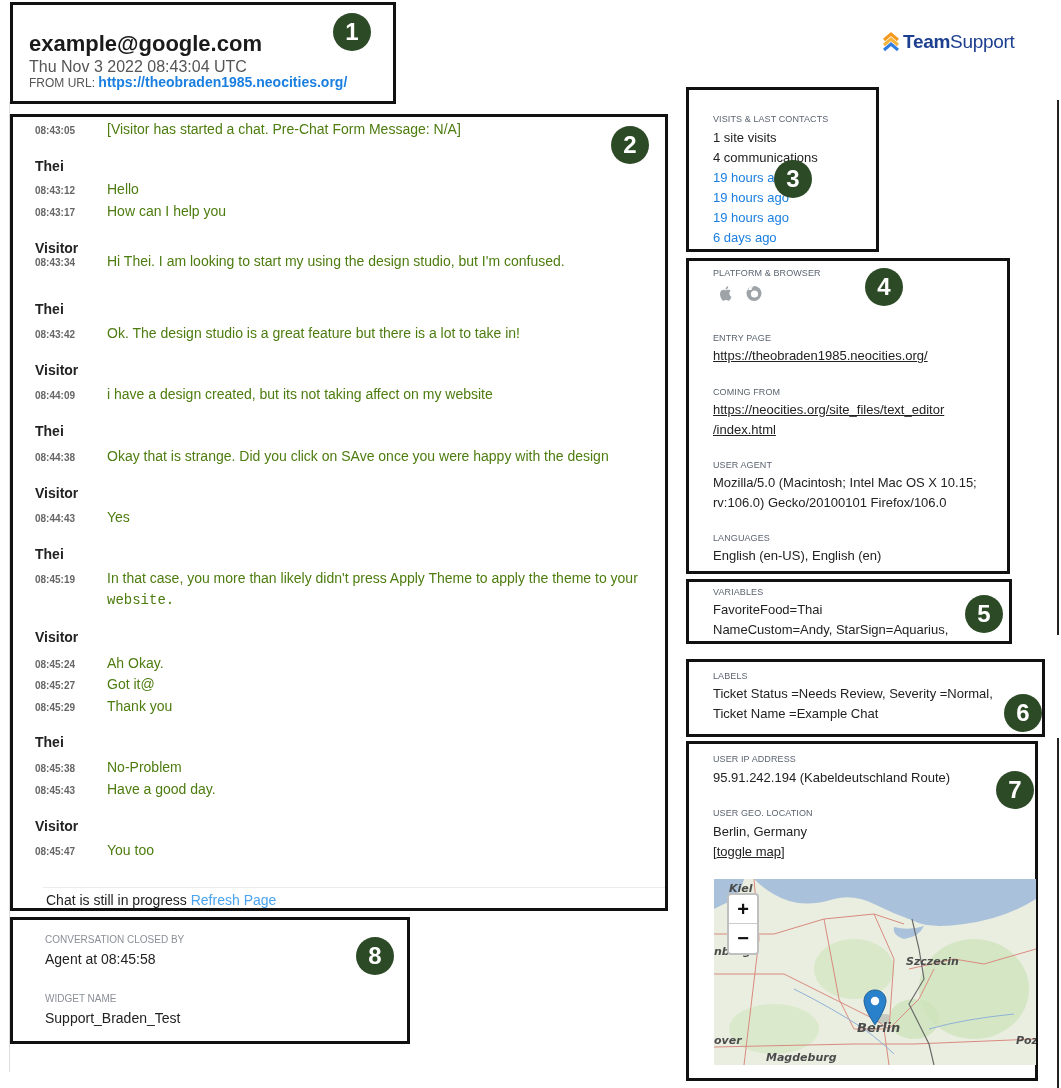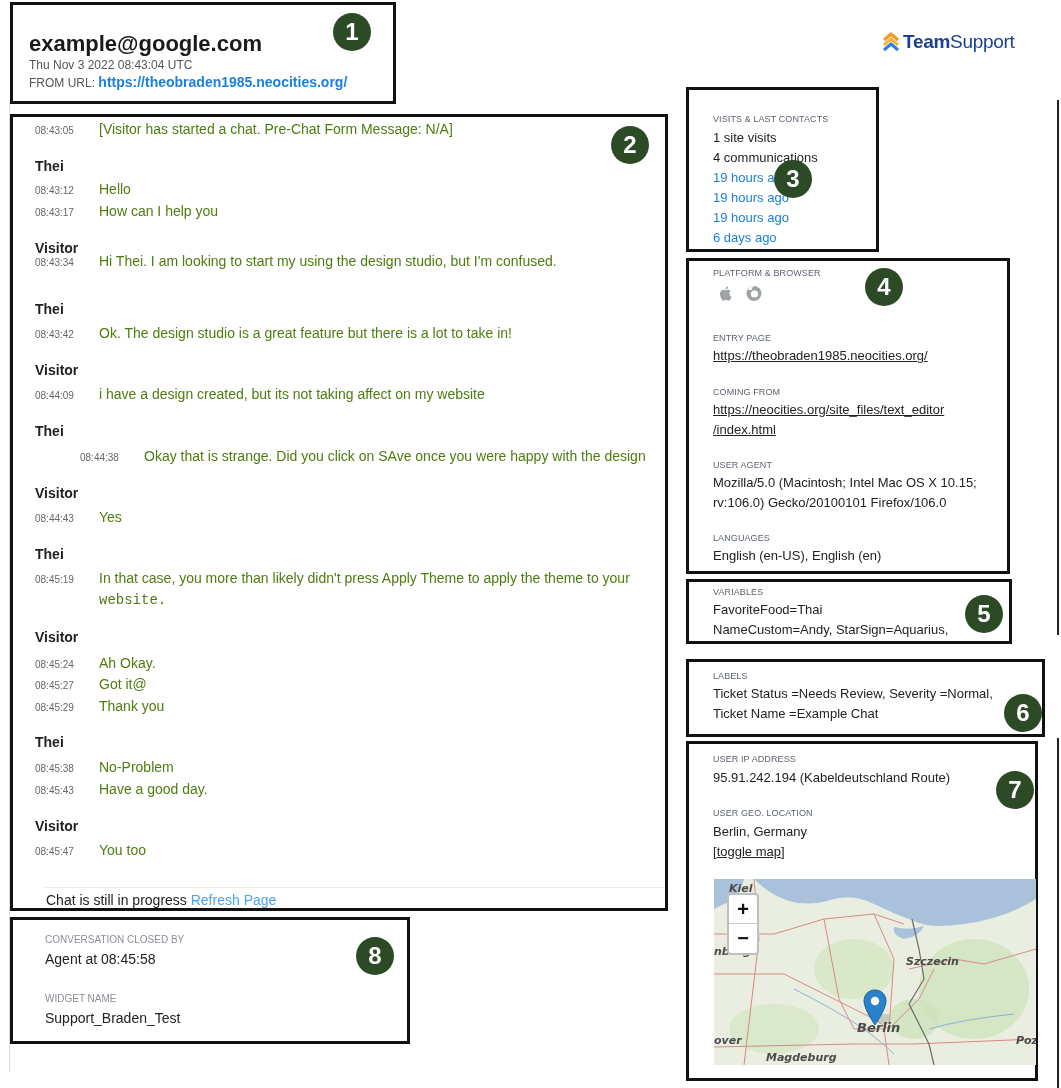--- a/index.html
+++ b/index.html
@@ -13,35 +13,35 @@
   .callout-box { position: absolute; border: 3px solid #111; background: #fff; }
   .badge {
     position: absolute; width: 38px; height: 38px; border-radius: 50%;
     background: #2d4a26; color: #fff; font-family: "Liberation Sans", sans-serif;
     font-weight: bold; font-size: 24px; line-height: 38px; text-align: center; z-index: 5;
   }
 
   
   #box1 { left: 10px; top: 2px; width: 386px; height: 102px; }
   .contact-email { position: absolute; left: 16px; top: 26px; font-size: 22px; font-weight: bold; color: #1a1a1a; }
-  .contact-date { position: absolute; left: 16px; top: 53px; font-size: 12px; color: #555; }
+  .contact-date { position: absolute; left: 16px; top: 53px; font-size: 16px; color: #555; }
   .from-url-row { position: absolute; left: 16px; top: 69px; font-size: 12px; color: #555; }
   .from-url-row a { color: #1a7fe0; font-weight: bold; font-size: 14px; text-decoration: none; }
 
   
   .logo { position: absolute; left: 882px; top: 31px; display: flex; align-items: center; font-size: 19px; }
   .logo .mark { width: 18px; height: 20px; margin-right: 3px; }
   .logo .team { font-weight: bold; color: #1c3f8f; letter-spacing: -0.3px; }
   .logo .support { color: #1c3f8f; letter-spacing: -0.3px; }
 
   
   #box2 { left: 10px; top: 114px; width: 658px; height: 797px; overflow: hidden; }
   .chat-inner { position: absolute; left: 0; top: 0; width: 700px; }
   .chat-line { position: absolute; left: 22px; display: flex; align-items: baseline; white-space: nowrap; }
-  .chat-line .ts { font-size: 10px; color: #666; width: 64px; flex: none; }
+  .chat-line .ts { font-size: 10px; color: #666; width: 72px; flex: none; font-weight: bold; }
   .chat-line .msg { font-size: 14px; color: #4d7c0f; }
   .chat-author { position: absolute; left: 22px; font-size: 14px; font-weight: bold; color: #222; }
   .chat-bottomline { position: absolute; left: 30px; top: 770px; width: 640px; height: 1px; background: #ececec; }
   .chat-status { position: absolute; left: 33px; top: 775px; font-size: 14px; color: #222; }
   .chat-status a { color: #4aa3f0; text-decoration: none; }
 
   
   .sec-label { font-size: 9px; color: #5b6470; text-transform: uppercase; letter-spacing: 0.1px; }
   .sec-value { font-size: 13px; color: #222; line-height: 20px; }
   .sec-link { font-size: 13px; color: #1a7fe0; line-height: 20px; text-decoration: none; display: block; }
@@ -129,21 +129,21 @@
       <span class="msg">Ok. The design studio is a great feature but there is a lot to take in!</span>
     </div>
 
     <div class="chat-author" style="top:245px;">Visitor</div>
     <div class="chat-line" style="top:269px;">
       <span class="ts">08:44:09</span>
       <span class="msg">i have a design created, but its not taking affect on my website</span>
     </div>
 
     <div class="chat-author" style="top:306px;">Thei</div>
-    <div class="chat-line" style="top:331px;margin-left:45px;">
+    <div class="chat-line" style="top:331px;">
       <span class="ts">08:44:38</span>
       <span class="msg">Okay that is strange. Did you click on SAve once you were happy with the design</span>
     </div>
 
     <div class="chat-author" style="top:368px;">Visitor</div>
     <div class="chat-line" style="top:392px;">
       <span class="ts">08:44:43</span>
       <span class="msg">Yes</span>
     </div>
 

